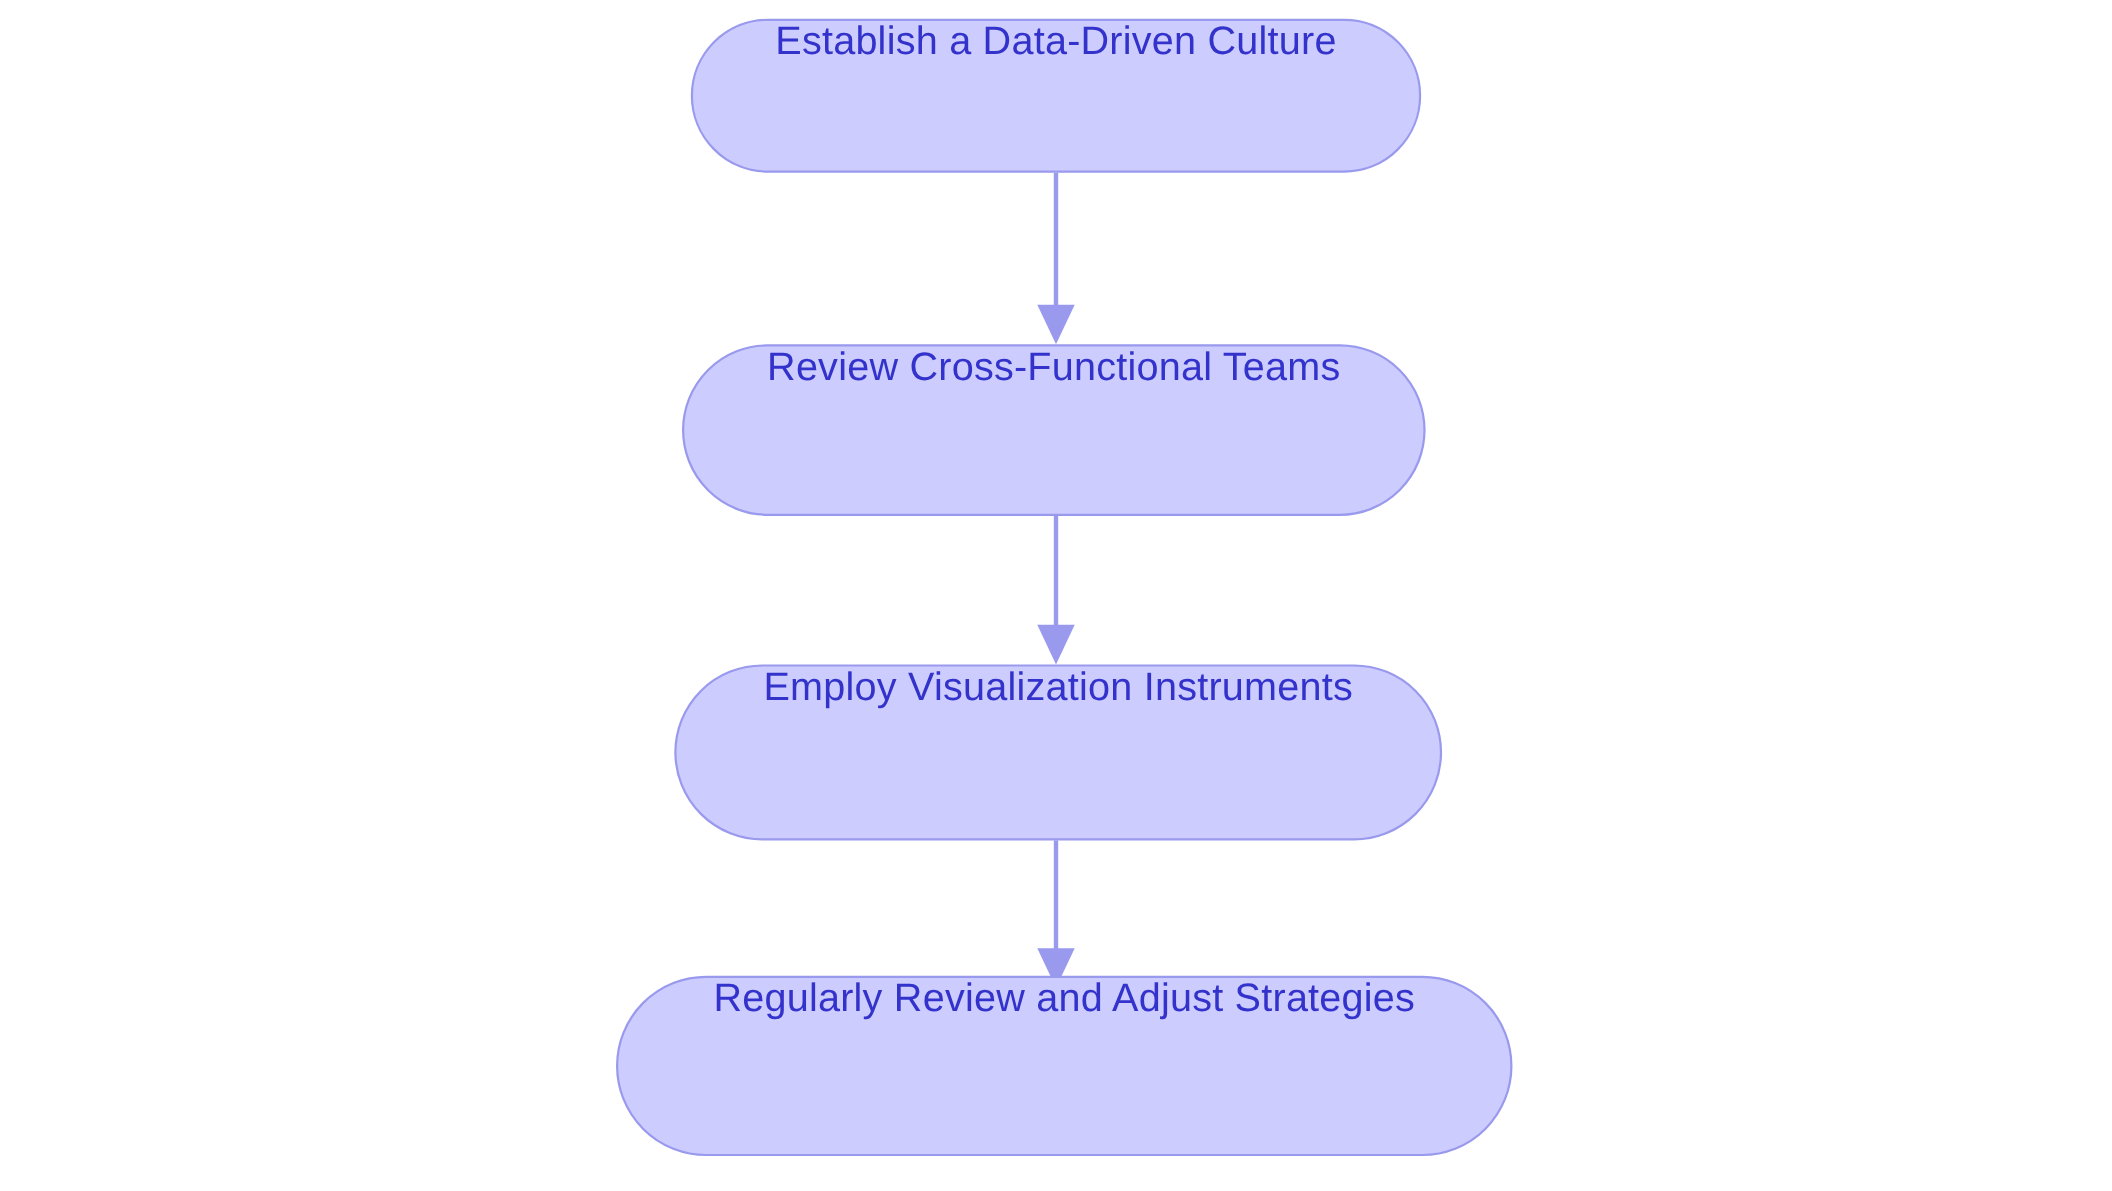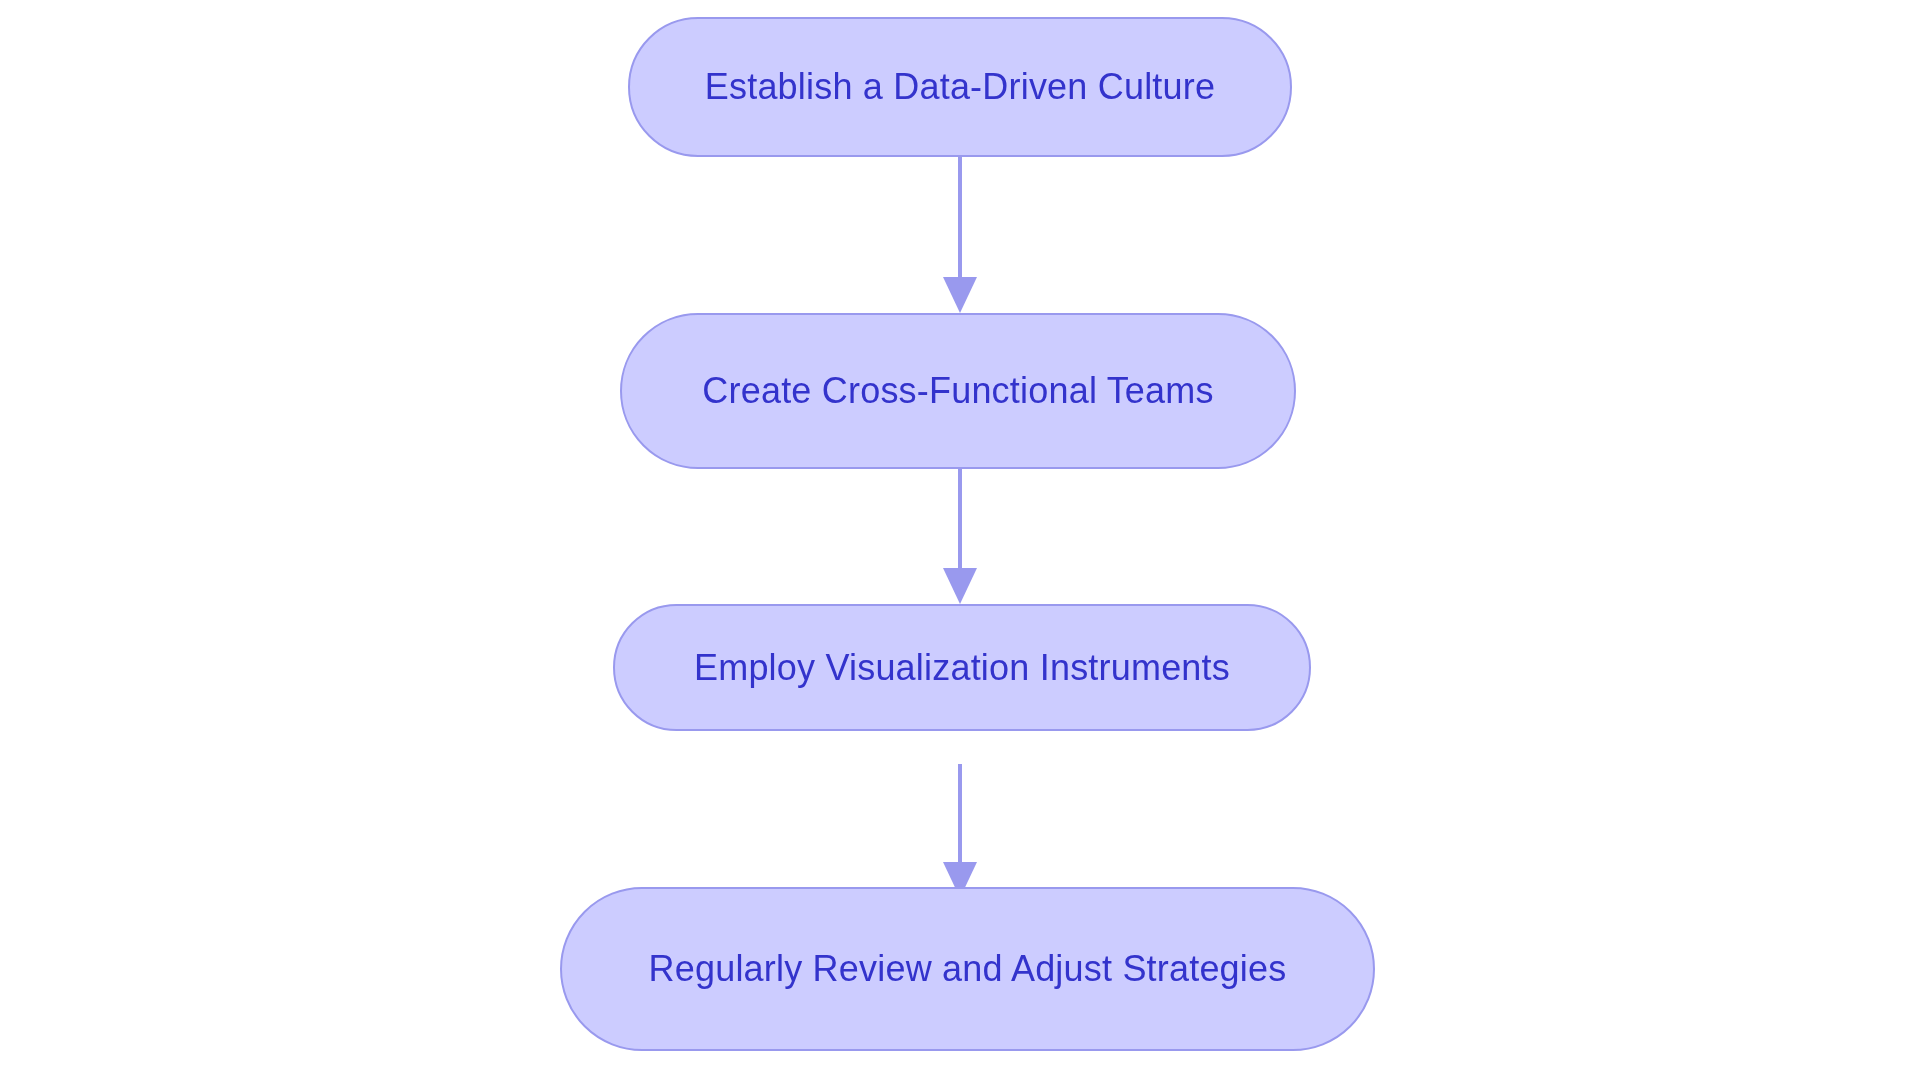--- a/index.html
+++ b/index.html
@@ -21,21 +21,21 @@
     background: #ffffff;
   }
 
   .node {
     position: absolute;
     box-sizing: border-box;
     background: #ccccff;
     border: 2px solid #9999ee;
     border-radius: 999px;
     display: flex;
-    align-items: center;
+    align-items: flex-start;
     justify-content: center;
     color: #3333cc;
     font-size: 36px;
     font-weight: 400;
     letter-spacing: 0.2px;
     white-space: nowrap;
     line-height: 1;
   }
 
   .node-label {
@@ -67,29 +67,29 @@
   <div class="node" style="left:628px; top:17px; width:664px; height:140px;">
     <span class="node-label">Establish a Data-Driven Culture</span>
   </div>
 
   <svg class="connector" style="left:930px; top:157px; width:60px; height:156px;" viewBox="0 0 60 156">
     <line class="connector-line" x1="30" y1="0" x2="30" y2="122"></line>
     <polygon class="connector-head" points="13,120 47,120 30,156"></polygon>
   </svg>
 
   <div class="node" style="left:620px; top:313px; width:676px; height:156px;">
-    <span class="node-label">Create Cross-Functional Teams</span>
+    <span class="node-label">Review Cross-Functional Teams</span>
   </div>
 
   <svg class="connector" style="left:930px; top:469px; width:60px; height:135px;" viewBox="0 0 60 135">
     <line class="connector-line" x1="30" y1="0" x2="30" y2="101"></line>
     <polygon class="connector-head" points="13,99 47,99 30,135"></polygon>
   </svg>
 
-  <div class="node" style="left:613px; top:604px; width:698px; height:127px;">
+  <div class="node" style="left:613px; top:604px; width:698px; height:160px;">
     <span class="node-label">Employ Visualization Instruments</span>
   </div>
 
   <svg class="connector" style="left:930px; top:764px; width:60px; height:134px;" viewBox="0 0 60 134">
     <line class="connector-line" x1="30" y1="0" x2="30" y2="100"></line>
     <polygon class="connector-head" points="13,98 47,98 30,134"></polygon>
   </svg>
 
   <div class="node" style="left:560px; top:887px; width:815px; height:164px;">
     <span class="node-label">Regularly Review and Adjust Strategies</span>

